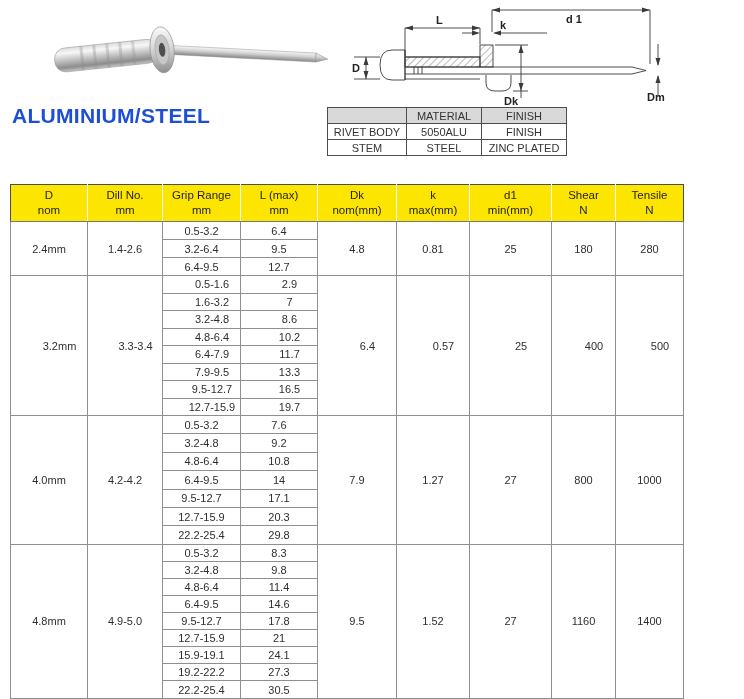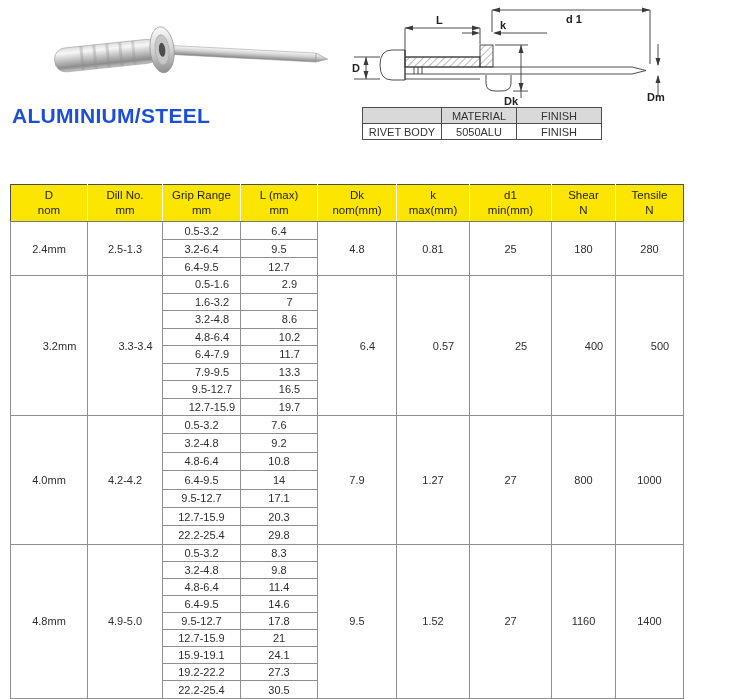--- a/index.html
+++ b/index.html
@@ -14,21 +14,21 @@
 
   
   .title{position:absolute; left:12px; top:102px; font-size:21px; font-weight:bold;
          color:#1d4ed8; line-height:27px; letter-spacing:0.3px; white-space:nowrap;}
 
   
   .photo{position:absolute; left:38px; top:16px;}
   .diagram{position:absolute; left:344px; top:2px;}
 
   
-  .mat-table{position:absolute; left:362px; top:107px; border-collapse:collapse; table-layout:fixed;}
+  .mat-table{position:absolute; left:327px; top:107px; border-collapse:collapse; table-layout:fixed;}
   .mat-table td, .mat-table th{border:1px solid #4d4d4d; font-size:11px; font-weight:normal;
         color:#333; text-align:center; height:15px; padding:0 2px; white-space:nowrap;}
   .mat-table th{background:var(--material-header-gray);}
   .mat-c1{width:74px;} .mat-c2{width:70px;} .mat-c3{width:80px;}
 
   
   .spec-table{position:absolute; left:10px; top:184px; border-collapse:collapse; table-layout:fixed;
         width:673px; border:1px solid #4d4d4d;}
   .spec-table th{background:var(--header-yellow); border:1px solid #fff; border-top:1px solid #4d4d4d;
         border-bottom:1px solid #777; font-weight:normal; font-size:11.5px; color:#1f1f1f; padding:3px 0;}
@@ -168,20 +168,25 @@
         <tr>
       <th class="mat-c1"></th>
       <th class="mat-c2">MATERIAL</th>
       <th class="mat-c3">FINISH</th>
     </tr>
     <tr>
       <td>RIVET BODY</td>
       <td>5050ALU</td>
       <td>FINISH</td>
     </tr>
+    <tr>
+      <td>STEM</td>
+      <td>STEEL</td>
+      <td>ZINC PLATED</td>
+    </tr>
   </tbody>
     </table>
 
   <table class="spec-table">
     <colgroup>
       <col style="width:77px">
         <col style="width:75px">
         <col style="width:78px">
       <col style="width:77px">
         <col style="width:79px">
@@ -226,21 +231,21 @@
           </th>
         <th>
           <div>Tensile</div>
           <div>N</div>
           </th>
       </tr>
     </thead>
     <tbody>
         <tr class="g0">
           <td rowspan="3">2.4mm</td>
-          <td rowspan="3">2.5-1.3</td>
+          <td rowspan="3">1.4-2.6</td>
           <td>0.5-3.2</td>
           <td>6.4</td>
           <td rowspan="3">4.8</td>
           <td rowspan="3">0.81</td>
           <td rowspan="3">25</td>
           <td rowspan="3">180</td>
           <td rowspan="3">280</td>
         </tr>
         <tr class="g0">
           <td>3.2-6.4</td>

